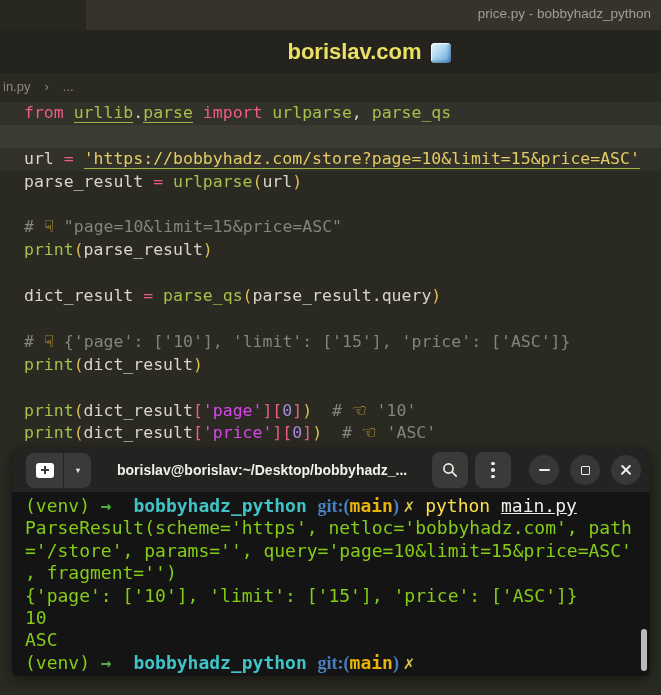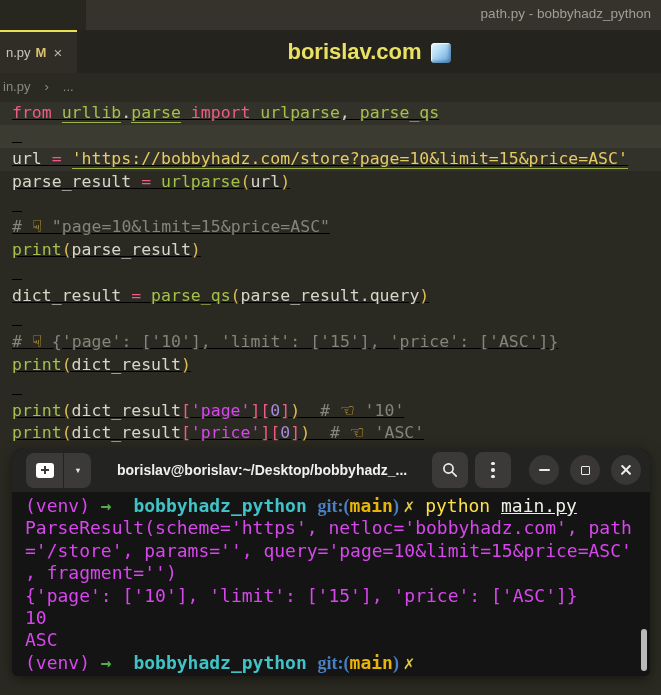--- a/index.html
+++ b/index.html
@@ -32,21 +32,21 @@
     box-shadow:inset 1px 1px 1px rgba(255,255,255,.85), inset -2px -2px 3px rgba(40,90,140,.45);
   }
   
   .breadcrumb { height:27px; display:flex; align-items:center; gap:14px; padding-left:3px;
     color:#8b887e; font-size:13px; }
   
   .code {
     position:absolute; top:100px; left:0; right:0; height:348px; padding-top:2px;
     font-family:"DejaVu Sans Mono", monospace; font-size:16.5px; white-space:pre;
   }
-  .code .line { height:22.9px; line-height:22.9px; padding-left:12px;text-decoration:underline; }
+  .code .line { height:22.9px; line-height:22.9px; padding-left:24px; }
   .code .hl-strong { background:#3c3b31; }
   .code .hl-soft   { background:#33322a; }
   .kw  { color:#ee5b86; }
   .op  { color:#ee5b86; }
   .br  { color:#ee5b86; }
   .mod { color:#a3c14b; border-bottom:1px solid #9db448; }
   .fn  { color:#a3c14b; }
   .pl  { color:#d8d6ca; }
   .strlink { color:#e5cb63; border-bottom:1px solid #9db448;margin-top:32px; }
   .par { color:#e0bd54; }
@@ -86,47 +86,42 @@
     width:13px; height:2.2px; background:#ececea; border-radius:1px; }
   .glyph-close::before { transform:translate(-50%,-50%) rotate(45deg); }
   .glyph-close::after  { transform:translate(-50%,-50%) rotate(-45deg); }
   
   .t-body {
     position:absolute; top:44px; left:0; right:0; bottom:0; background:#141414;
     padding:3px 0 0 13px; font-family:"DejaVu Sans Mono", monospace;
     font-size:18px; white-space:pre;
   }
   .t-body .line { height:22.4px; line-height:22.4px; }
-  .tp { color:#d946ef;margin-top:28px; }
+  .tp { color:#84cc16;margin-top:28px; }
   .ta { color:#54ae47; font-weight:bold; }
   .td { color:#3fc3c6; font-weight:bold; }
   .tg { color:#4a7fc1; font-weight:bold;font-family:Liberation Serif, serif; }
   .tb { color:#eab308; font-weight:bold; }
   .tx { color:#d9c94c; }
   .tc { color:#fde047; }
   .tf { color:#efefea; text-decoration:underline; }
   .scroll-thumb { position:absolute; right:3px; bottom:5px; width:6px; height:42px;
     background:#b9b9b9; border-radius:3px; cursor:pointer; }
 </style>
 </head>
 <body>
 
 <div class="screen">
 
   <div class="titlebar">
     <div class="dark-left"></div>
-    <div class="window-title">path.py - bobbyhadz_python</div>
+    <div class="window-title">price.py - bobbyhadz_python</div>
   </div>
 
   <div class="tabbar">
-    <div class="tab">
-      <span class="tab-label">n.py</span>
-      <span class="mod-badge">M</span>
-      <span class="tab-close">×</span>
-    </div>
     <div class="site-title">
       <span>borislav.com</span>
       <span class="cube"></span>
     </div>
   </div>
 
   <div class="breadcrumb">
     <span>in.py</span>
     <span>›</span>
     <span>...</span>

